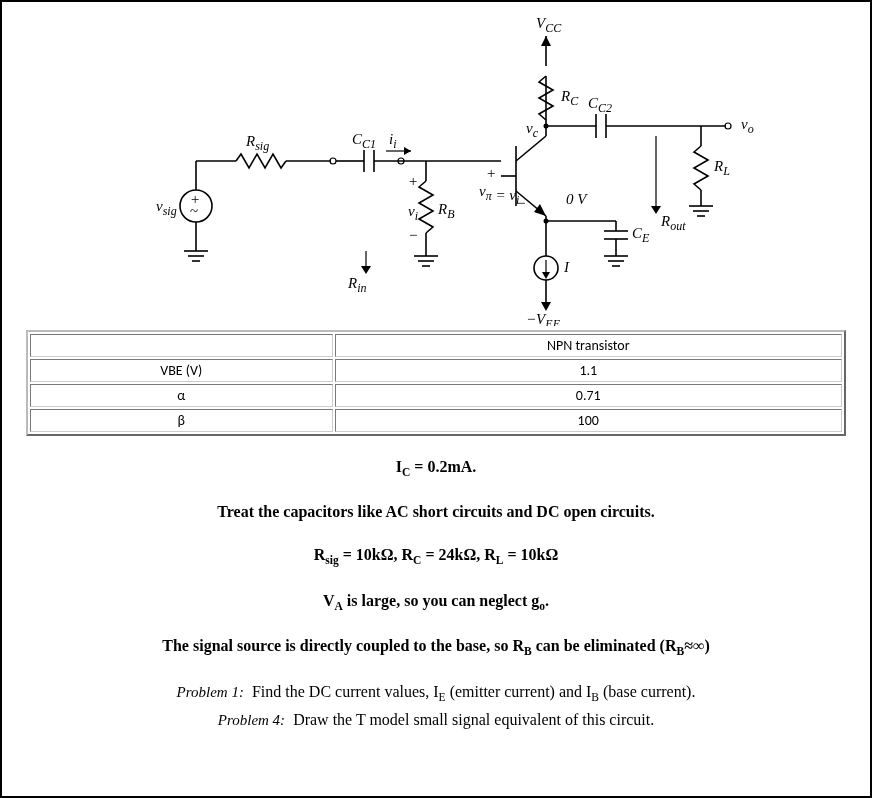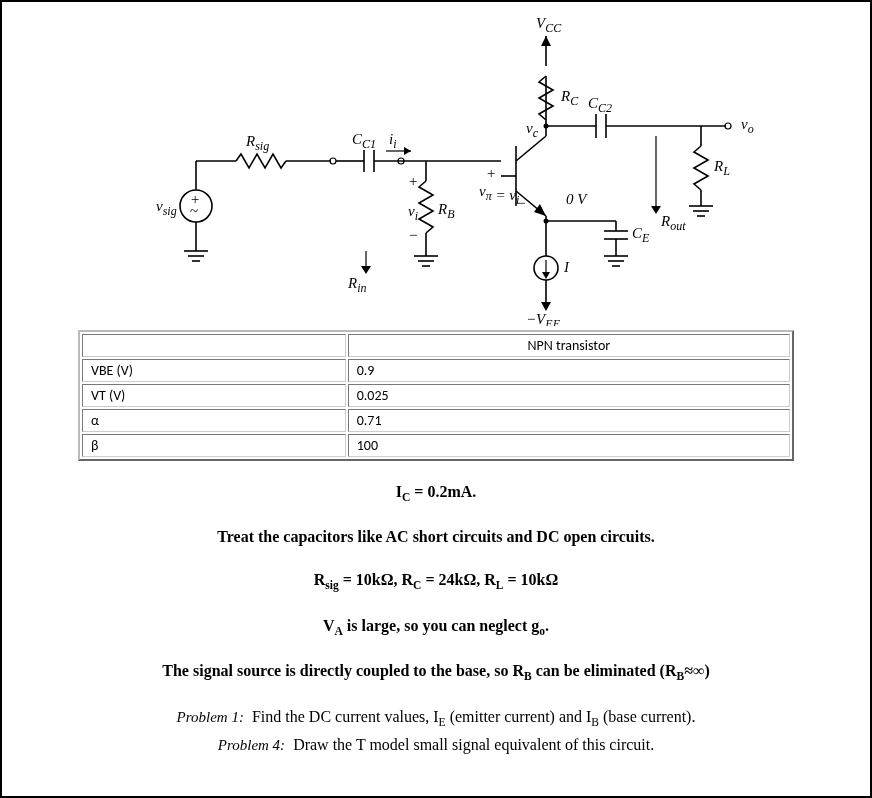--- a/index.html
+++ b/index.html
@@ -1,19 +1,19 @@
 <!DOCTYPE html>
 <html><head>
 <meta charset="utf-8">
 <style>
   html,body{margin:0;padding:0;background:#fff;font-family:"Times New Roman",Times,serif;color:#000;}
   .page{box-sizing:border-box;width:872px;height:798px;border:2px solid #000;padding:4px 10px 6px 10px;position:relative;}
   .circuit{display:block;margin:0 auto 4px auto;}
-  table.params{width:716px;margin:0 auto 6px auto;border-collapse:separate;border-spacing:2px;border:2px outset #bbb;font-family:Calibri,Arial,sans-serif;font-size:14px;}
-  table.params td{border:1px inset #ccc;padding:2px 8px;text-align:left;background:#fff;}
+  table.params{width:820px;margin:0 auto 6px auto;border-collapse:separate;border-spacing:2px;border:2px outset #bbb;font-family:Calibri,Arial,sans-serif;font-size:14px;}
+  table.params td{border:1px inset #ccc;padding:2px 8px;text-align:center;background:#fff;}
   table.params .hdrcol{text-align:center;}
   .given{text-align:center;font-weight:bold;font-size:16px;line-height:1.5;margin-bottom:6px;}
   .given div{margin:19px 0;}
   .problems{font-size:16px;line-height:1.55;text-align:center;}
   .problems p{margin:1px 0;}
   .problems .lbl{font-weight:normal;}
   sub{font-size:0.72em;}
 </style>
 </head>
 <body>
@@ -137,25 +137,21 @@
 </svg>
 
 <table class="params">
   <tbody>
         <tr>
     <td class="hdrcol"></td>
     <td class="hdrcol">NPN transistor</td>
   </tr>
   <tr>
           <td>VBE (V)</td>
-          <td>0.9</td>
-        </tr>
-  <tr>
-          <td>VT (V)</td>
-          <td>0.025</td>
+          <td>1.1</td>
         </tr>
   <tr>
           <td>α</td>
           <td>0.71</td>
         </tr>
   <tr>
           <td>β</td>
           <td>100</td>
         </tr>
 </tbody>

